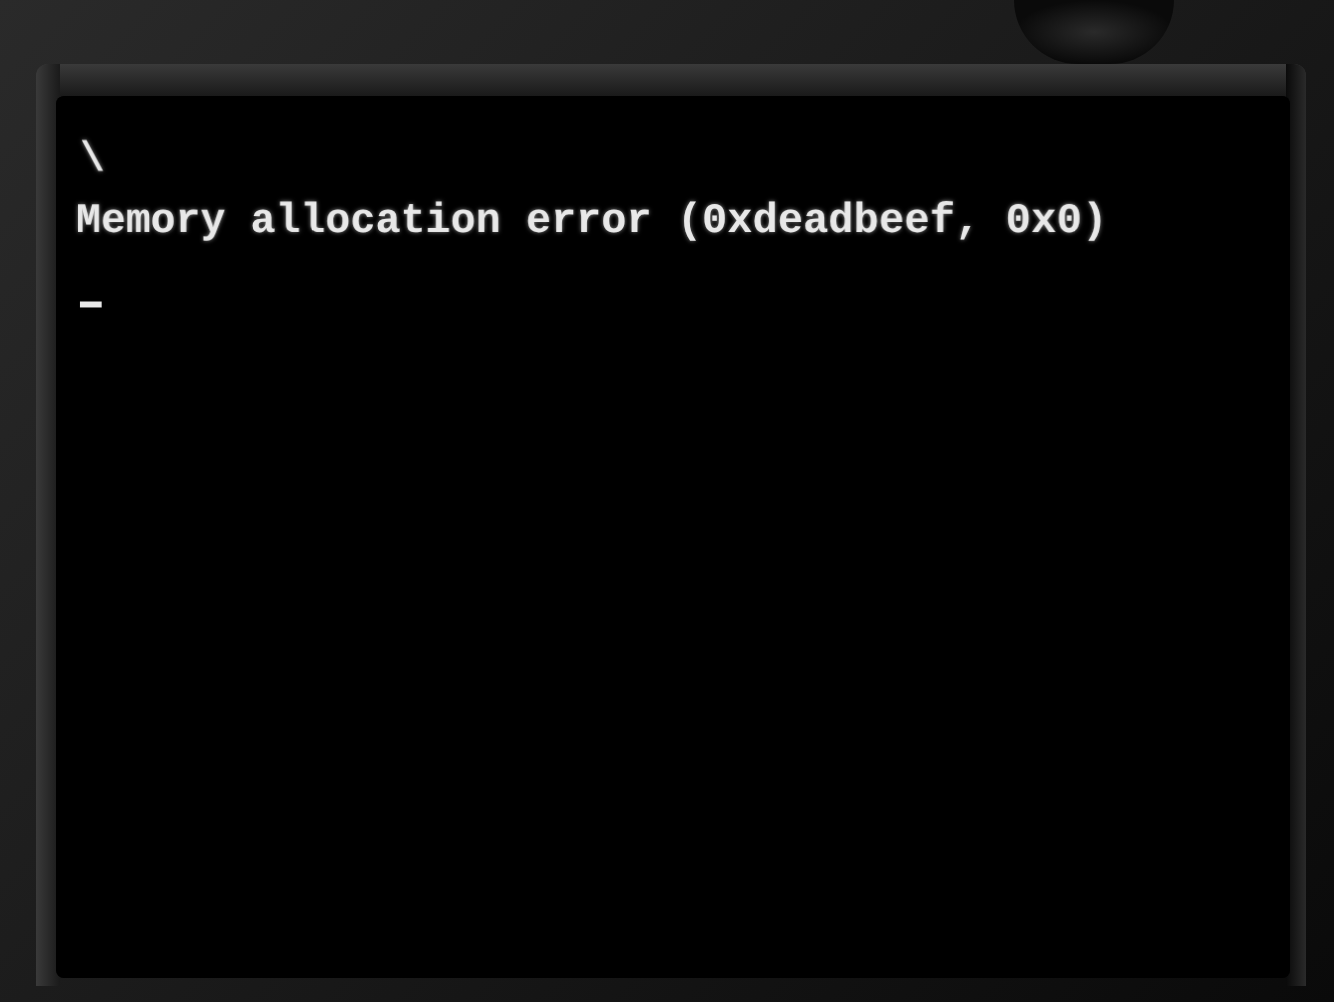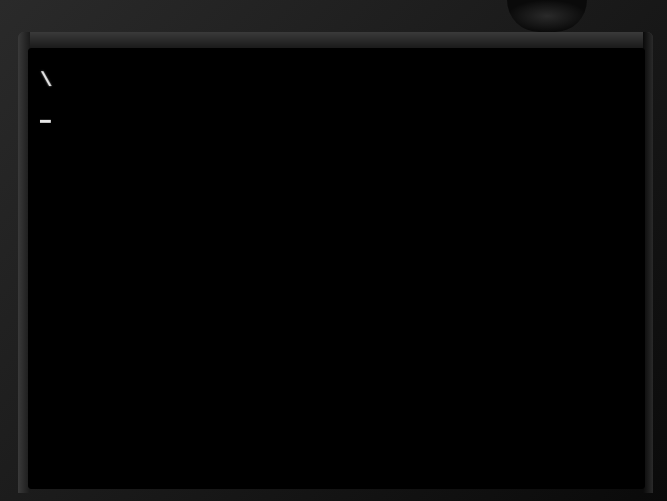--- a/index.html
+++ b/index.html
@@ -118,18 +118,21 @@
   <div class="webcam-bump"></div>
   <div class="bezel-edge-top"></div>
   <div class="bezel-edge-left"></div>
   <div class="bezel-edge-right"></div>
 
   <div class="screen-area">
     <div class="screen-content">
       <div class="spinner-line">
         <span>\</span>
       </div>
+      <div class="error-line">
+        <span>Memory allocation error (0xdeadbeef, 0x0)</span>
+      </div>
       <div class="cursor-line">
         <span class="cursor"></span>
       </div>
     </div>
   </div>
 </div>
 
 </body></html>

